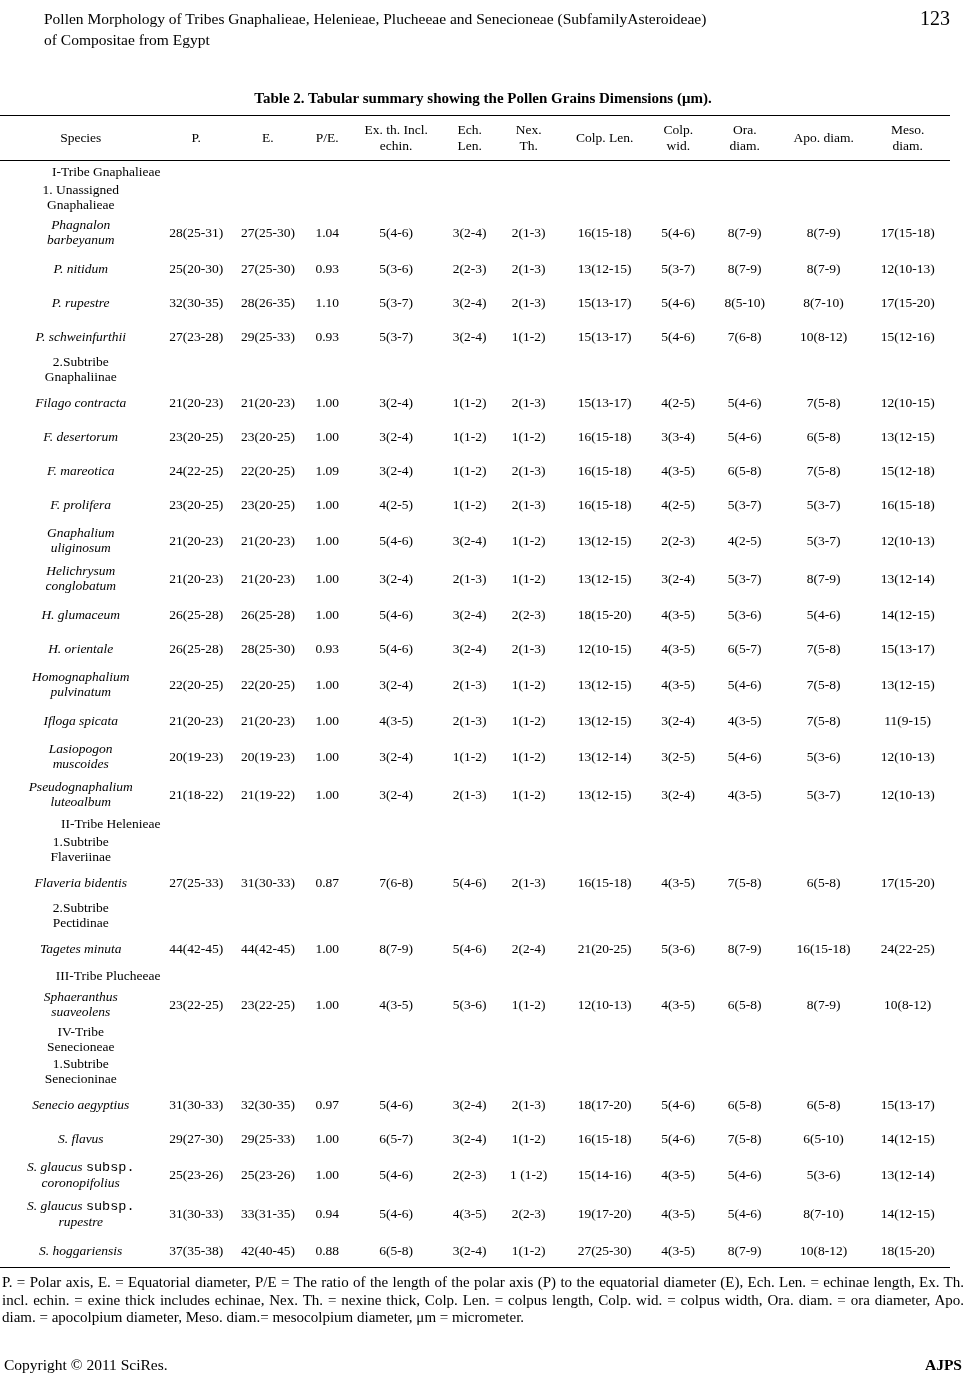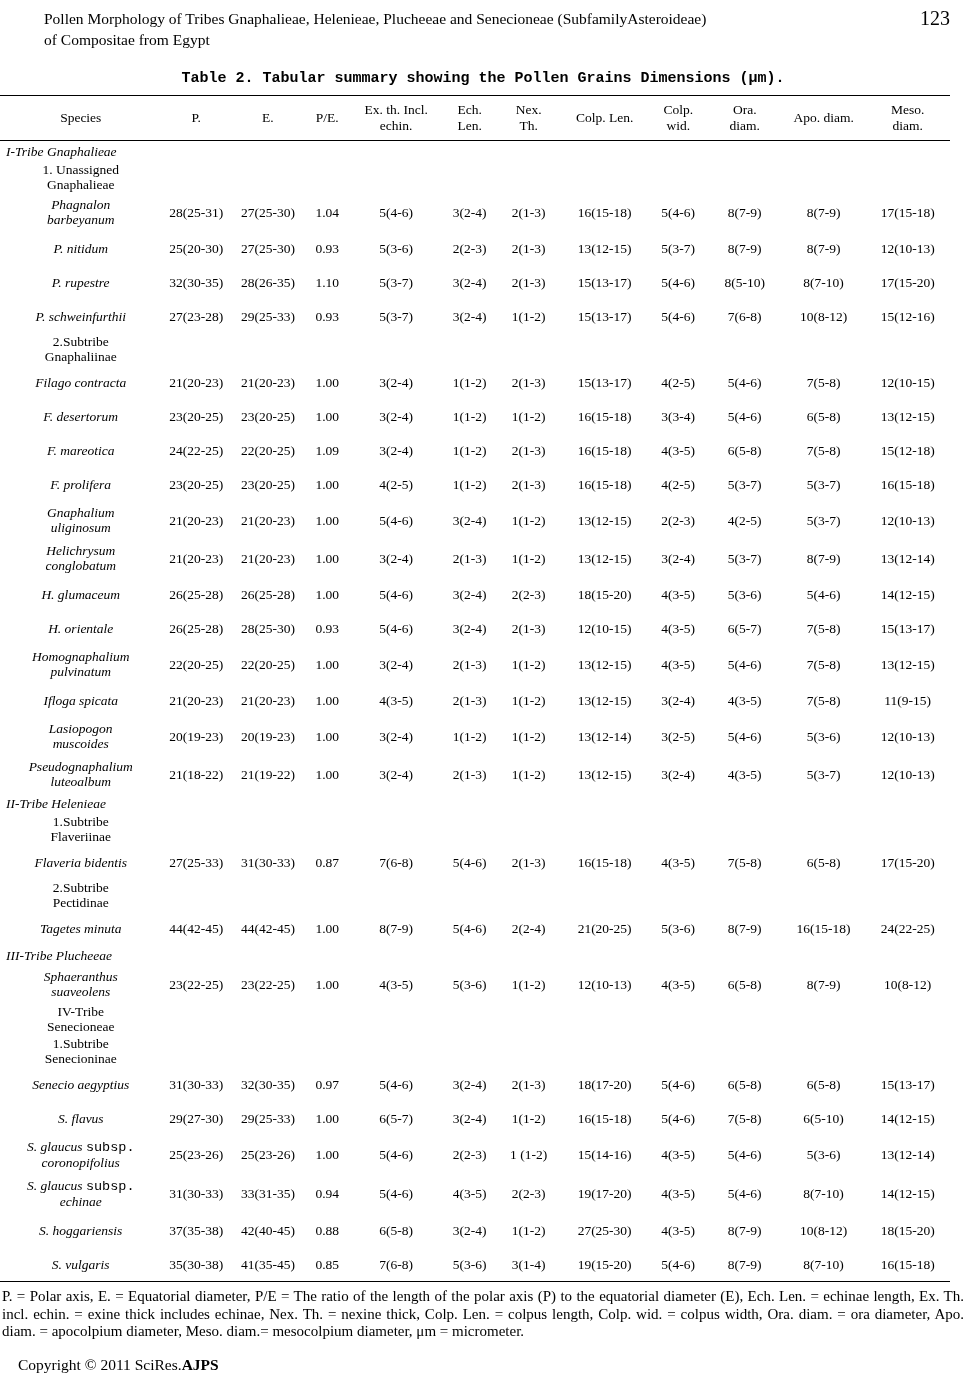--- a/index.html
+++ b/index.html
@@ -4,47 +4,47 @@
 <style>
   html,body{margin:0;padding:0;background:#888;}
   .page{
     width:966px;height:1386px;margin:0 auto;background:#ffffff;color:#000;
     font-family:"Liberation Serif","DejaVu Serif",serif;
     box-sizing:border-box;padding:8px 0 12px;
     display:flex;flex-direction:column;overflow:hidden;position:relative;
   }
   .page-header{position:relative;text-align:left;font-size:15.5px;line-height:21px;padding:0 44px;}
   .page-number{position:absolute;right:16px;top:0;font-size:20px;}
-  .table-title{text-align:center;font-weight:bold;font-size:15px;margin-top:20px;font-family:Liberation Mono, monospace;}
+  .table-title{text-align:center;font-weight:bold;font-size:15px;margin-top:40px;}
   table.pollen{
     width:950px;border-collapse:collapse;table-layout:fixed;margin-top:8px;
     border-top:1.5px solid #000;border-bottom:1.5px solid #000;
   }
   col.c0{width:17%} col.c1{width:7.3%} col.c2{width:7.8%} col.c3{width:4.7%}
   col.c4{width:9.8%} col.c5{width:5.7%} col.c6{width:6.7%} col.c7{width:9.3%}
   col.c8{width:6.2%} col.c9{width:7.8%} col.c10{width:8.8%} col.c11{width:8.9%}
   thead th{
     font-weight:normal;font-size:13.5px;line-height:16px;text-align:center;
     border-bottom:1.5px solid #000;padding:6px 1px;vertical-align:middle;
   }
   tbody td{font-size:13.5px;line-height:15px;text-align:center;vertical-align:middle;}
   tr.sp-one td{padding:9.5px 1px;}
   tr.sp-two td{padding:4px 1px;}
   tr.sec-one td{padding:2.5px 1px;}
   tr.sec-two td{padding:1px 1px;}
   td.species-cell{}
-  td.species-cell.left{text-align:left;padding-left:6px;font-style:italic;}
+  td.species-cell.left{text-align:right;padding-left:6px;}
   tr.sp-one td.species-cell, tr.sp-two td.species-cell{font-style:italic;}
   .upright{font-style:normal;font-family:Liberation Mono, monospace;}
   .footnote{
     font-size:15px;line-height:17.5px;text-align:justify;margin-top:6px;padding:0 2px;
   }
   .page-footer{
-    margin-top:auto;display:flex;align-items:flex-end;
-    font-size:15.5px;padding:0 4px 0 18px;
+    margin-top:auto;display:flex;justify-content:space-between;align-items:flex-end;
+    font-size:15.5px;padding:0 4px 0 4px;
   }
   .journal-abbrev{font-weight:bold;}
 </style>
 </head>
 <body>
 
 <div class="page">
 
   <div class="page-header">
     <div>Pollen Morphology of Tribes Gnaphalieae, Helenieae, Plucheeae and Senecioneae (SubfamilyAsteroideae)</div>
@@ -424,21 +424,21 @@
           <td>5(4-6)</td>
           <td>2(2-3)</td>
           <td>1 (1-2)</td>
           <td>15(14-16)</td>
           <td>4(3-5)</td>
           <td>5(4-6)</td>
           <td>5(3-6)</td>
           <td>13(12-14)</td>
         </tr>
         <tr class="sp-two">
-          <td class="species-cell"><span>S. glaucus </span><span class="upright">subsp.</span><br><span>echinae</span></td>
+          <td class="species-cell"><span>S. glaucus </span><span class="upright">subsp.</span><br><span>rupestre</span></td>
           <td>31(30-33)</td>
           <td>33(31-35)</td>
           <td>0.94</td>
           <td>5(4-6)</td>
           <td>4(3-5)</td>
           <td>2(2-3)</td>
           <td>19(17-20)</td>
           <td>4(3-5)</td>
           <td>5(4-6)</td>
           <td>8(7-10)</td>
@@ -451,34 +451,20 @@
           <td>0.88</td>
           <td>6(5-8)</td>
           <td>3(2-4)</td>
           <td>1(1-2)</td>
           <td>27(25-30)</td>
           <td>4(3-5)</td>
           <td>8(7-9)</td>
           <td>10(8-12)</td>
           <td>18(15-20)</td>
         </tr>
-        <tr class="sp-one">
-          <td class="species-cell">S. vulgaris</td>
-          <td>35(30-38)</td>
-          <td>41(35-45)</td>
-          <td>0.85</td>
-          <td>7(6-8)</td>
-          <td>5(3-6)</td>
-          <td>3(1-4)</td>
-          <td>19(15-20)</td>
-          <td>5(4-6)</td>
-          <td>8(7-9)</td>
-          <td>8(7-10)</td>
-          <td>16(15-18)</td>
-        </tr>
       </tbody>
   </table>
 
   <div class="footnote">P. = Polar axis, E. = Equatorial diameter, P/E = The ratio of the length of the polar axis (P) to the equatorial diameter (E), Ech. Len. = echinae length, Ex. Th. incl. echin. = exine thick includes echinae, Nex. Th. = nexine thick, Colp. Len. = colpus length, Colp. wid. = colpus width, Ora. diam. = ora diameter, Apo. diam. = apocolpium diameter, Meso. diam.= mesocolpium diameter, μm = micrometer.</div>
 
   <div class="page-footer">
     <span>Copyright © 2011 SciRes.</span>
     <span class="journal-abbrev">AJPS</span>
   </div>
 

